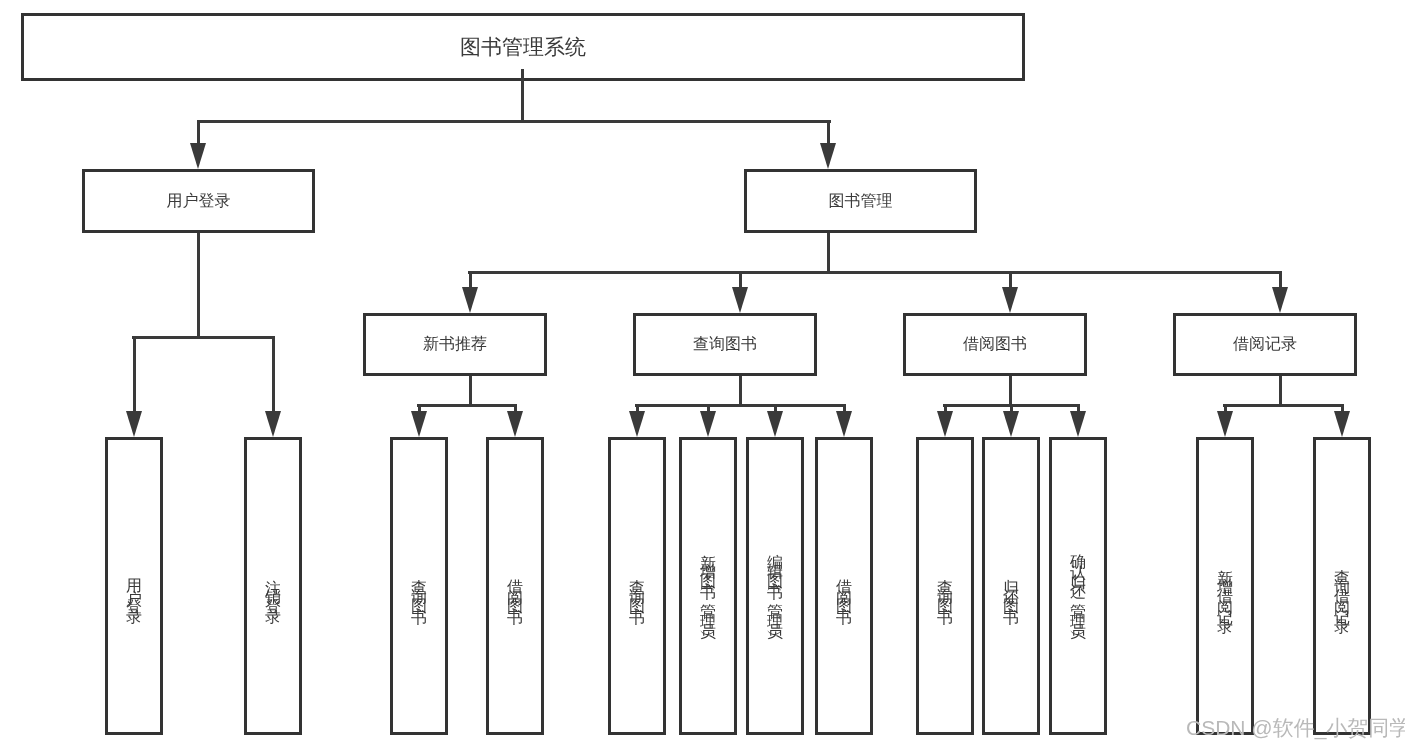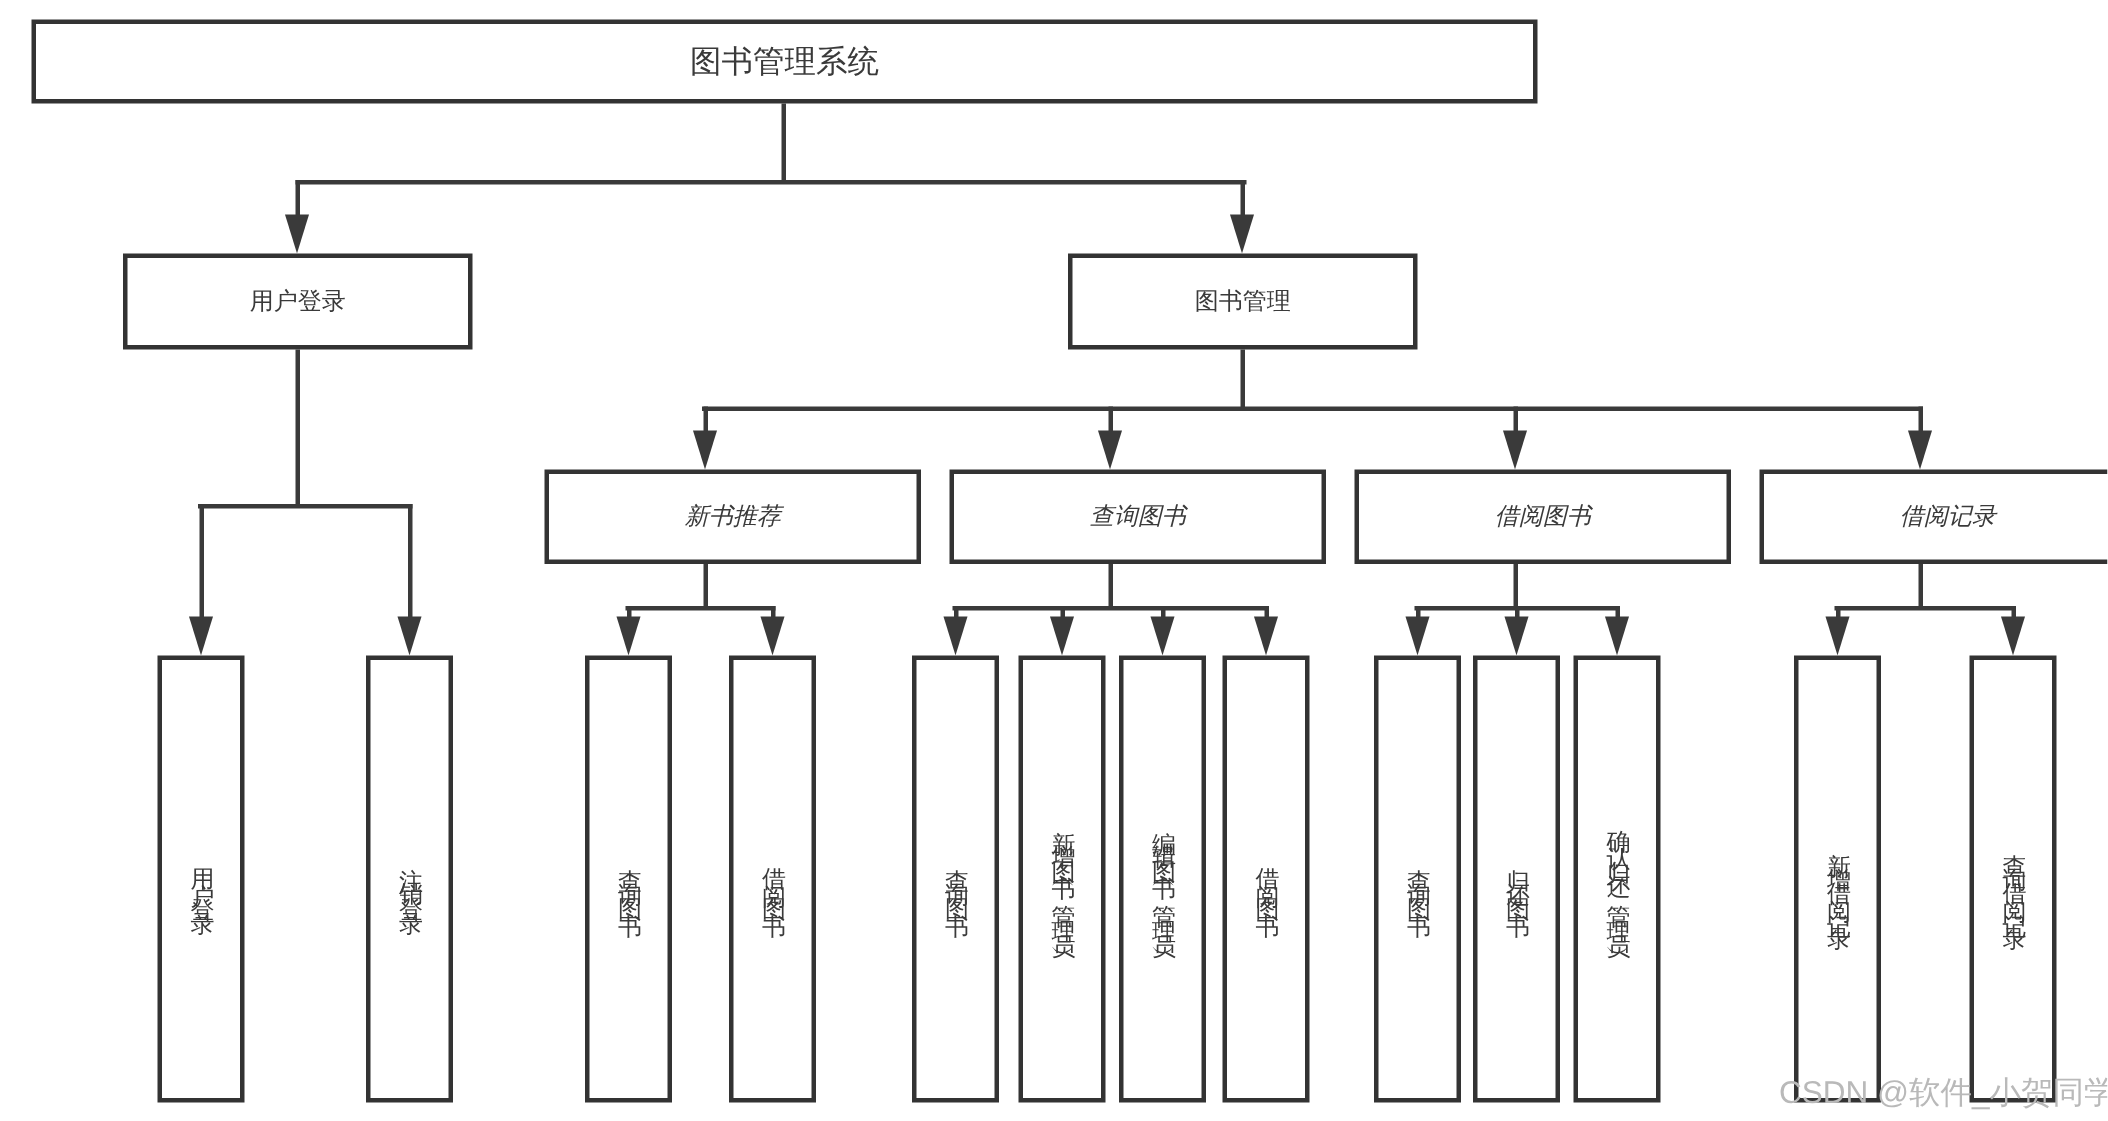--- a/index.html
+++ b/index.html
@@ -21,23 +21,23 @@
     position:absolute;
     box-sizing:border-box;
     border:3px solid var(--border);
     background:#fff;
     display:flex;
     align-items:center;
     justify-content:center;
     color:var(--text);
     font-size:16px;
   }
-  .root-box{left:21px;top:13px;width:1004px;height:56px;font-size:21px;}
+  .root-box{left:21px;top:13px;width:1004px;height:68px;font-size:21px;}
   .l2{top:169px;width:233px;height:64px;}
-  .l3{top:313px;width:251px;height:63px;font-style:italic;}
+  .l3{top:313px;width:184px;height:63px;}
   .vbox{top:437px;width:58px;height:298px;}
   .vlabel{
     writing-mode:vertical-rl;
     text-orientation:mixed;
     letter-spacing:10px;
     line-height:1;
     white-space:nowrap;
   }
   .hline{position:absolute;height:3px;background:var(--line);}
   .vline{position:absolute;width:3px;background:var(--line);}
@@ -62,21 +62,21 @@
 
 <div id="stage">
 
   <div class="box root-box">
     <span>图书管理系统</span>
   </div>
 
   <div class="box l2" style="left:82px">
     <span>用户登录</span>
   </div>
-  <div class="box l2" style="left:712px">
+  <div class="box l2" style="left:744px">
     <span>图书管理</span>
   </div>
 
   <div class="box l3" style="left:363px">
     <span>新书推荐</span>
   </div>
   <div class="box l3" style="left:633px">
     <span>查询图书</span>
   </div>
   <div class="box l3" style="left:903px">

